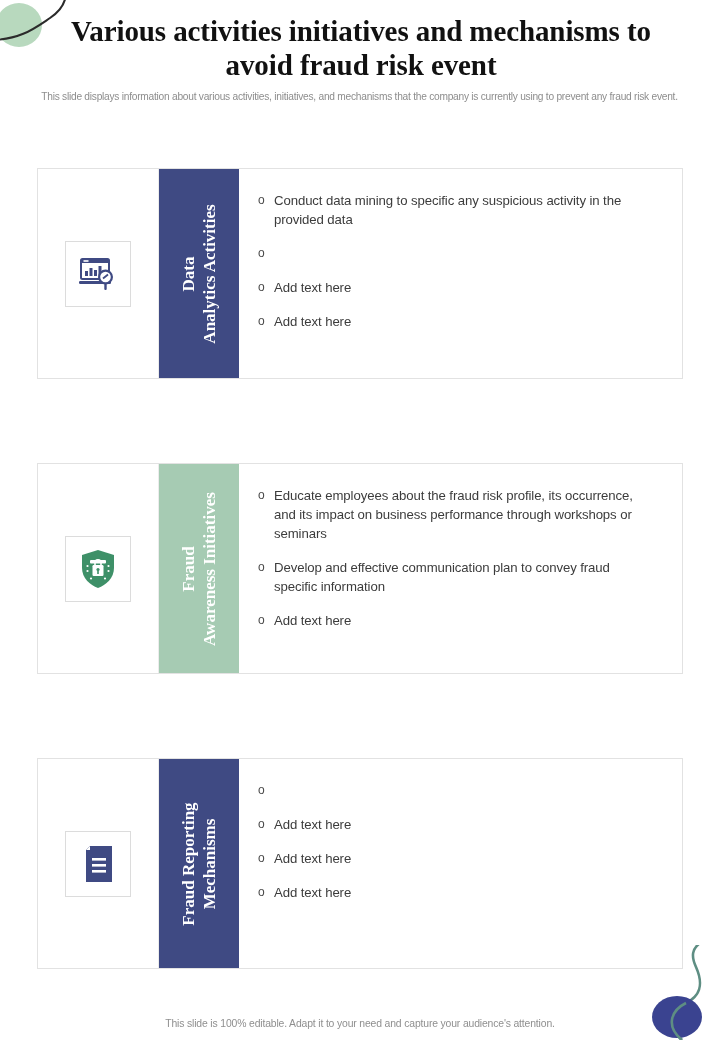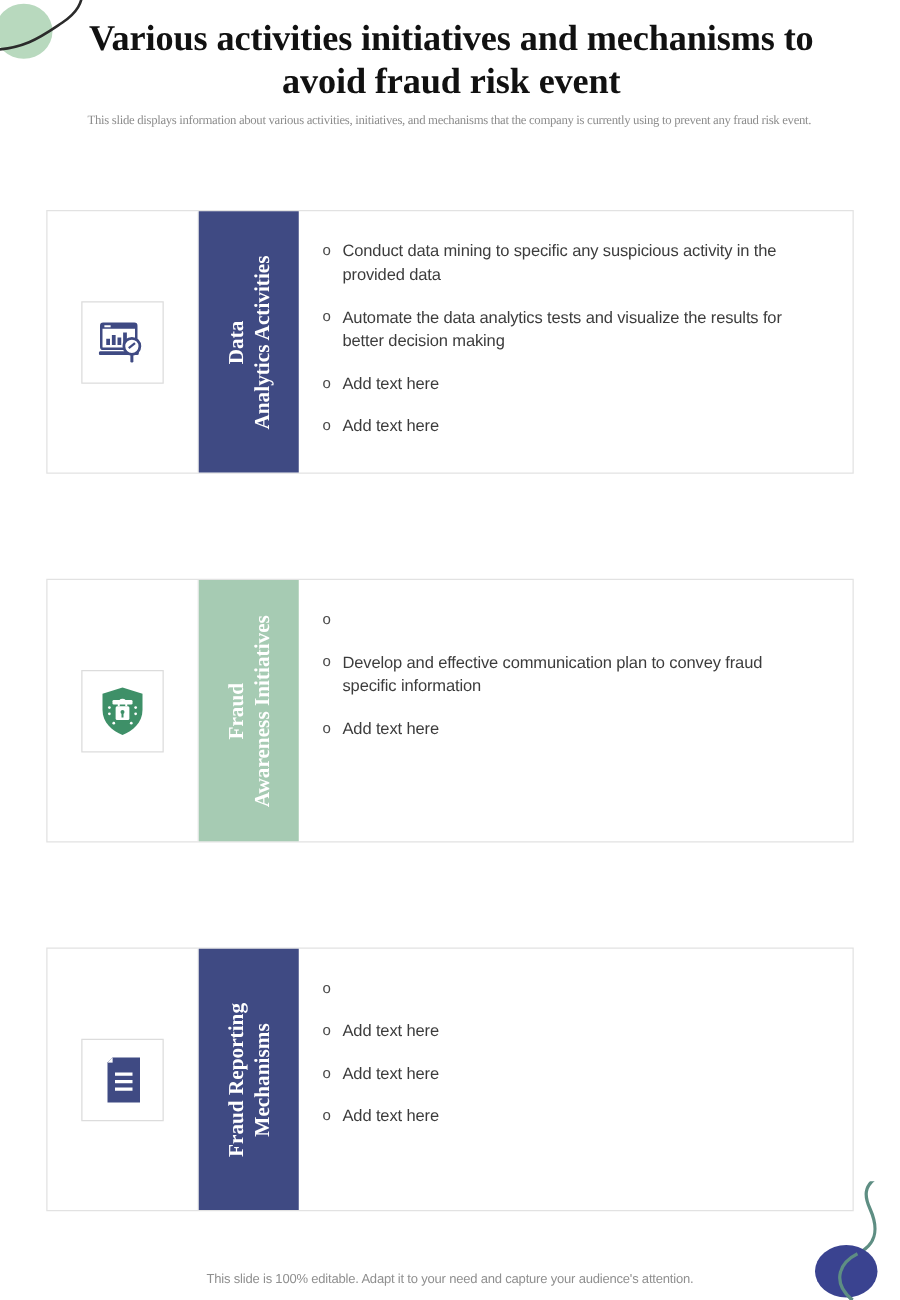--- a/index.html
+++ b/index.html
@@ -42,21 +42,21 @@
     font-family: "Liberation Serif", serif;
     font-weight: bold;
     font-size: 29px;
     line-height: 34px;
     color: #111111;
     letter-spacing: -0.1px;
     margin: 0;
   }
   .page-subtitle {
     margin: 8px 0 0 0;
-    font-family: Liberation Serif, serif;
+    font-family: Liberation Sans, sans-serif;
     font-size: 10.2px;
     line-height: 14px;
     color: #8d8d8d;
     letter-spacing: -0.25px;
     width: 645px;
   }
 
   
   .card {
     position: absolute;
@@ -191,21 +191,20 @@
       <span class="l2">Analytics Activities</span>
     </div>
   </div>
   <div class="bullets-cell">
     <div class="bullet">
       <span class="marker">o</span>
       <span class="btext">Conduct data mining to specific any suspicious activity in the provided data</span>
     </div>
     <div class="bullet">
       <span class="marker">o</span>
-      <span class="btext">Automate the data analytics tests and visualize the results for better decision making</span>
     </div>
     <div class="bullet">
       <span class="marker">o</span>
       <span class="btext">Add text here</span>
     </div>
     <div class="bullet">
       <span class="marker">o</span>
       <span class="btext">Add text here</span>
     </div>
   </div>
@@ -232,20 +231,21 @@
   </div>
   <div class="label-bar" style="background:#A6CBB3">
     <div class="vtext">
       <span class="l1">Fraud</span>
       <span class="l2">Awareness Initiatives</span>
     </div>
   </div>
   <div class="bullets-cell">
     <div class="bullet">
       <span class="marker">o</span>
+      <span class="btext">Educate employees about the fraud risk profile, its occurrence, and its impact on business performance through workshops or seminars</span>
     </div>
     <div class="bullet">
       <span class="marker">o</span>
       <span class="btext">Develop and effective communication plan to convey fraud specific information</span>
     </div>
     <div class="bullet">
       <span class="marker">o</span>
       <span class="btext">Add text here</span>
     </div>
   </div>

